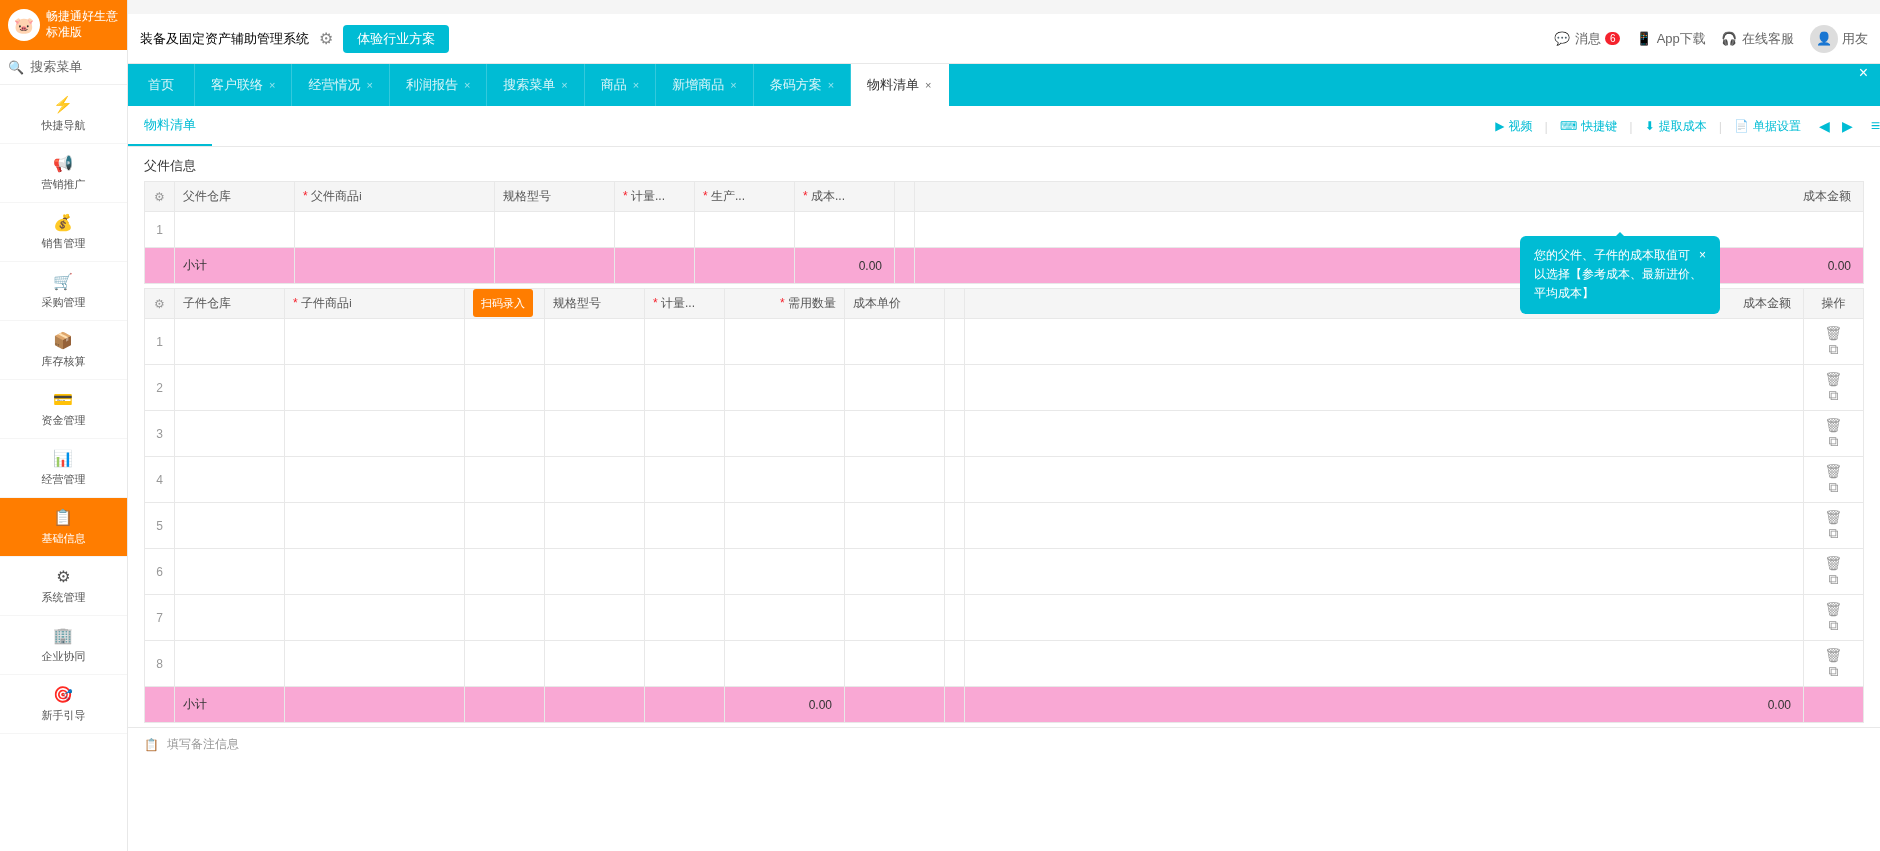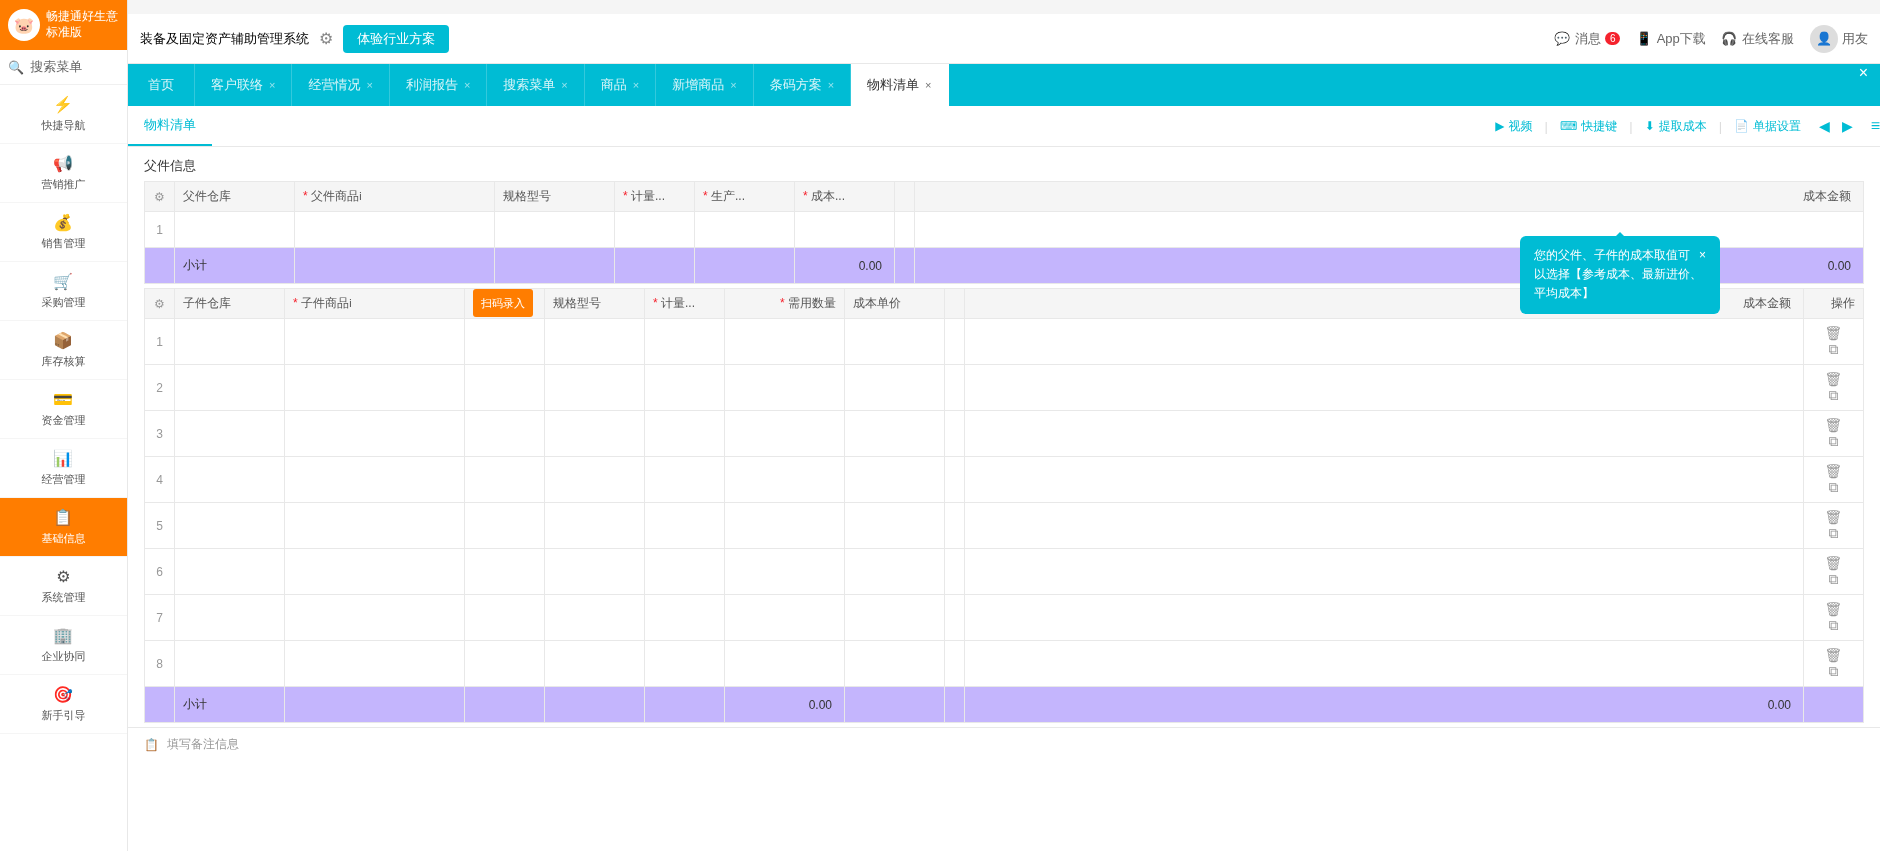--- a/index.html
+++ b/index.html
@@ -43,21 +43,21 @@
     .toolbar-sep { color: #ddd; }
 
     
     .section-title { padding: 10px 16px 6px; font-size: 13px; font-weight: 500; color: #333; }
 
     
     .table-wrapper { padding: 0 16px; margin-bottom: 4px; }
     table { width: 100%; border-collapse: collapse; font-size: 12px; }
     th { background: #f5f5f5; border: 1px solid #e8e8e8; padding: 6px 8px; text-align: left; color: #555; font-weight: normal; white-space: nowrap; }
     td { border: 1px solid #e8e8e8; padding: 6px 8px; color: #333; height: 36px; }
-    .subtotal-row td { background: #c4b5fd; font-weight: 500; }
+    .subtotal-row td { background: #f9a8d4; font-weight: 500; }
     .row-num { color: #999; text-align: center; width: 30px; }
     .settings-col { width: 30px; text-align: center; color: #999; }
     .scan-btn { background: #ff7d00; color: #fff; padding: 8px 8px; border-radius: 3px; font-size: 11px; cursor: pointer; }
     .action-btn { color: #999; cursor: pointer; font-size: 14px; padding: 0 3px; }
 
     
     .tooltip-popup { position: absolute; background: #00bcd4; color: #fff; padding: 10px 14px; border-radius: 6px; font-size: 12px; line-height: 1.6; max-width: 200px; top: 130px; right: 160px; z-index: 100; }
     .tooltip-popup::before { content: ''; position: absolute; top: -8px; left: 50%; transform: translateX(-50%); border: 4px solid transparent; border-bottom-color: #00bcd4; }
     .tooltip-close { float: right; cursor: pointer; margin-left: 8px; }
 
@@ -293,21 +293,21 @@
             <th class="settings-col">⚙</th>
             <th style="width:110px;">子件仓库</th>
             <th style="width:180px;"><span style="color:#f5222d;">*</span> 子件商品<span style="font-size:11px;cursor:pointer;">ℹ</span></th>
             <th style="width:80px;"><span class="scan-btn">扫码录入</span></th>
             <th style="width:100px;">规格型号</th>
             <th style="width:80px;"><span style="color:#f5222d;">*</span> 计量...</th>
             <th style="width:120px;text-align:right;"><span style="color:#f5222d;">*</span> 需用数量</th>
             <th style="width:100px;">成本单价</th>
             <th style="width:20px;"></th>
             <th class="col-amount" style="text-align:right;">成本金额</th>
-            <th style="width:60px;text-align:right;">操作</th>
+            <th style="width:60px;text-align:center;">操作</th>
           </tr>
         </thead>
         <tbody id="child-tbody">
         <tr>
       <td class="row-num">1</td>
       <td></td>
       <td></td>
       <td></td>
       <td></td>
       <td></td>

